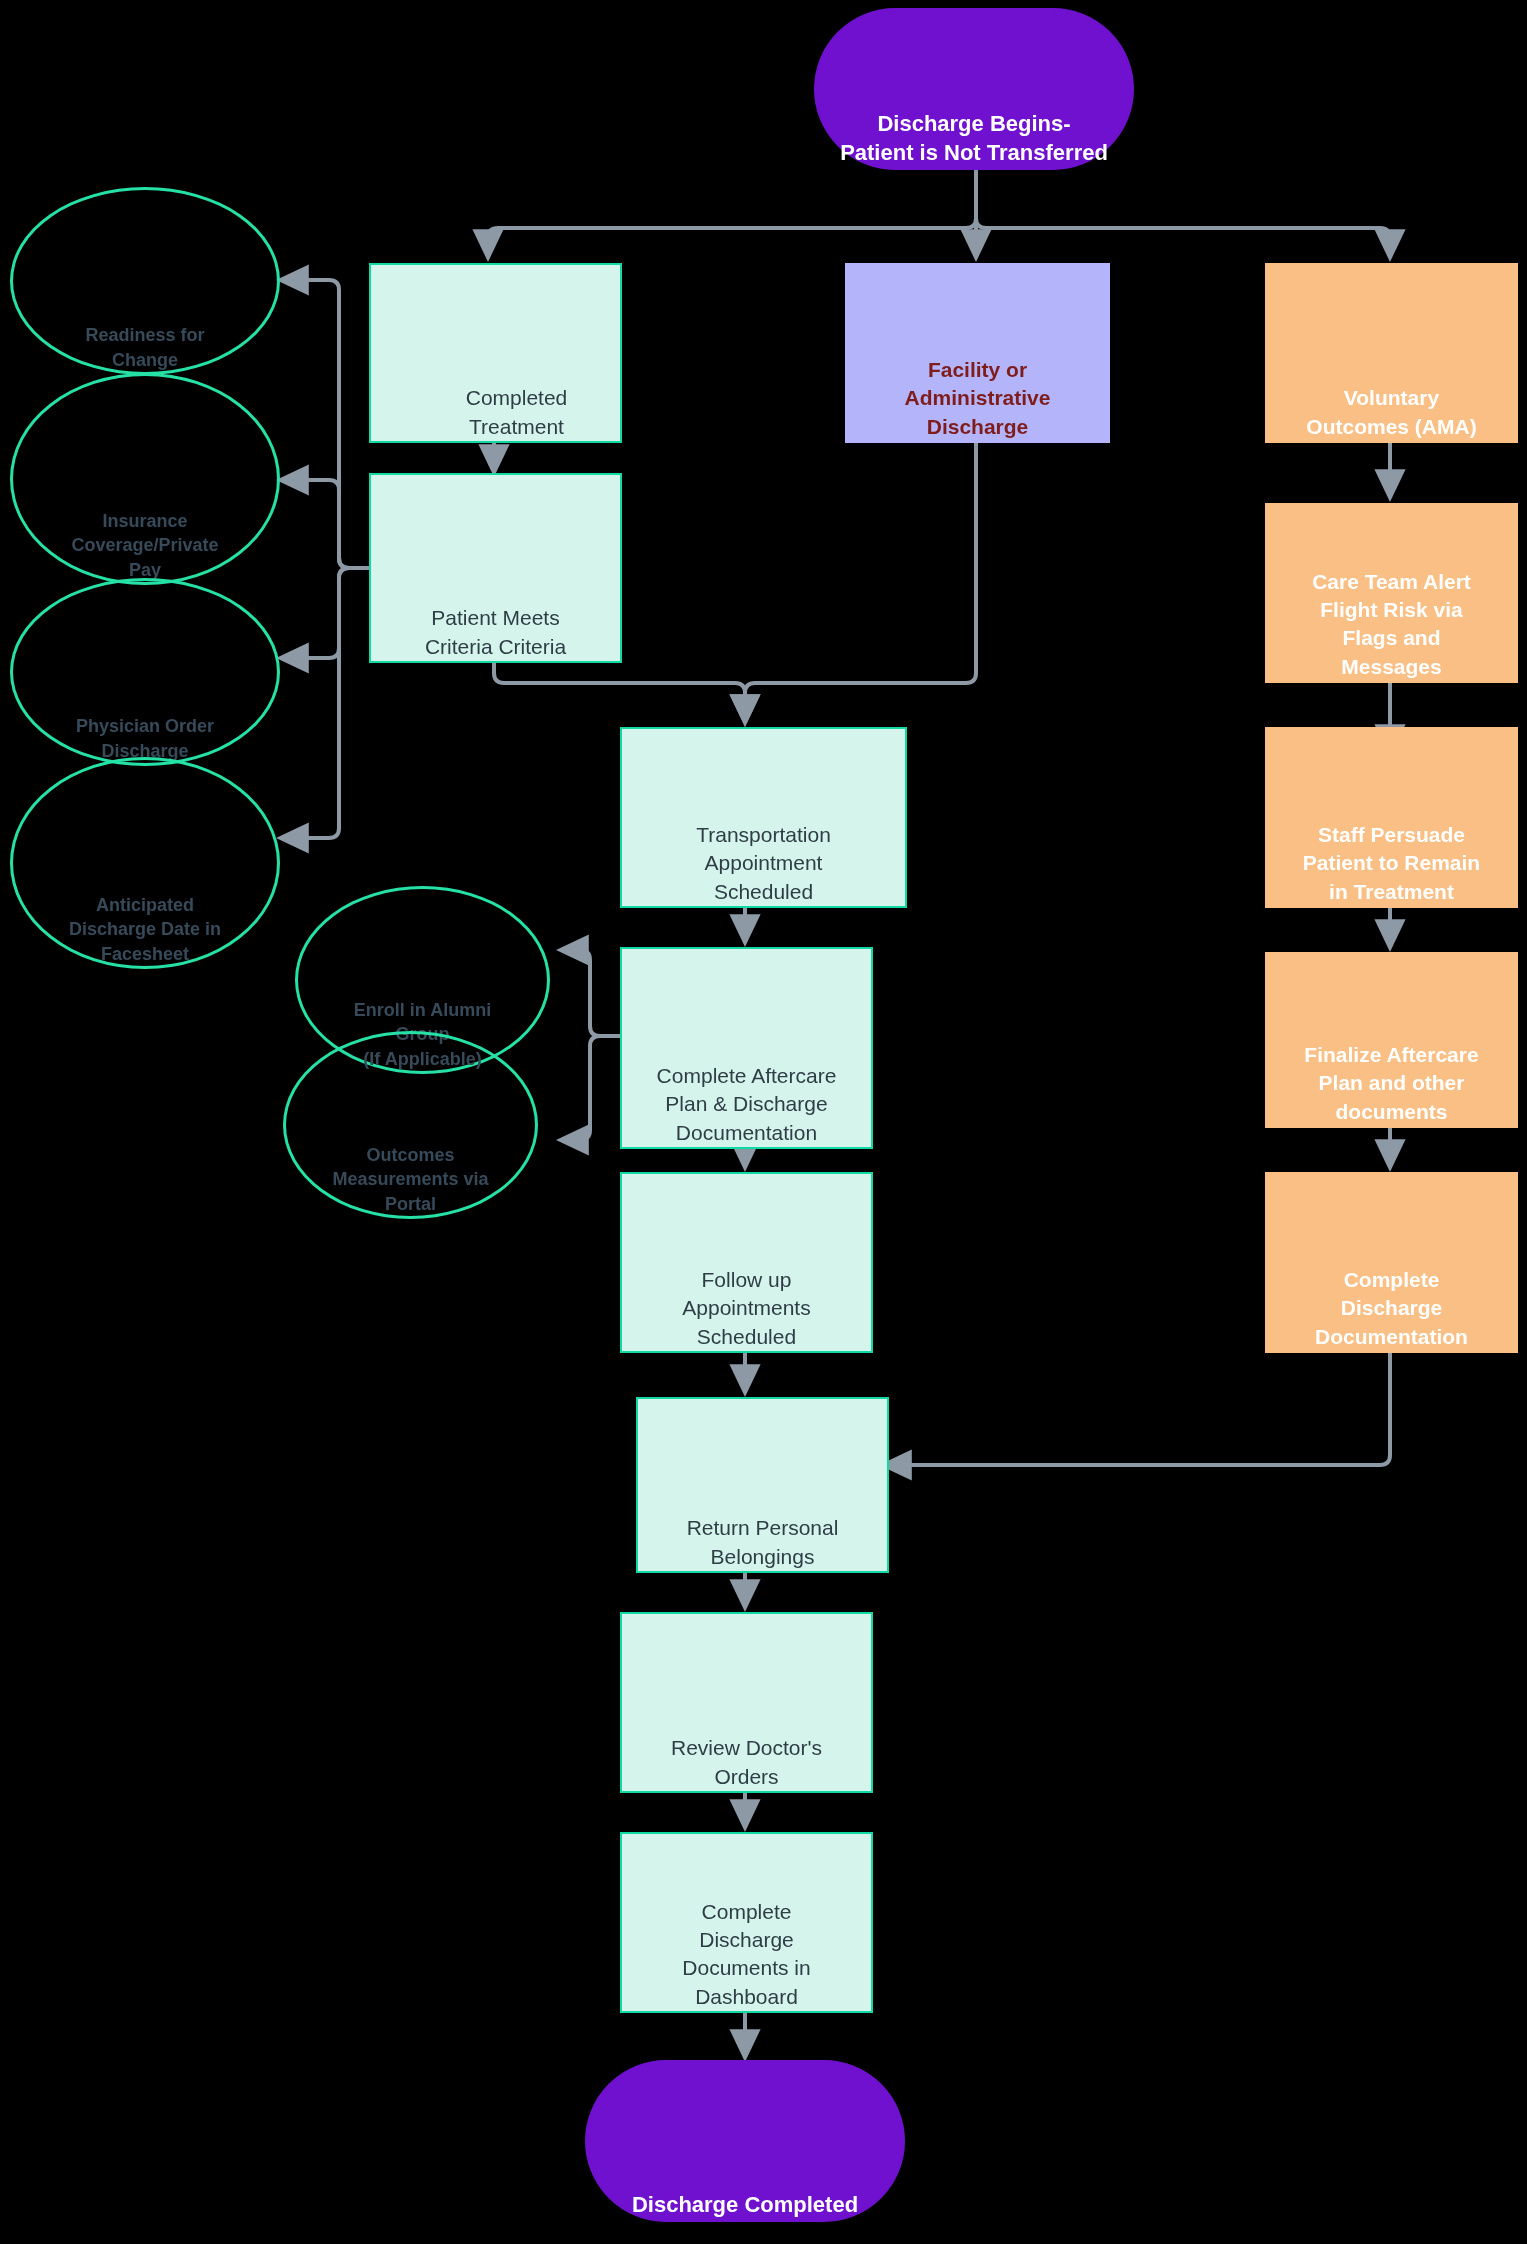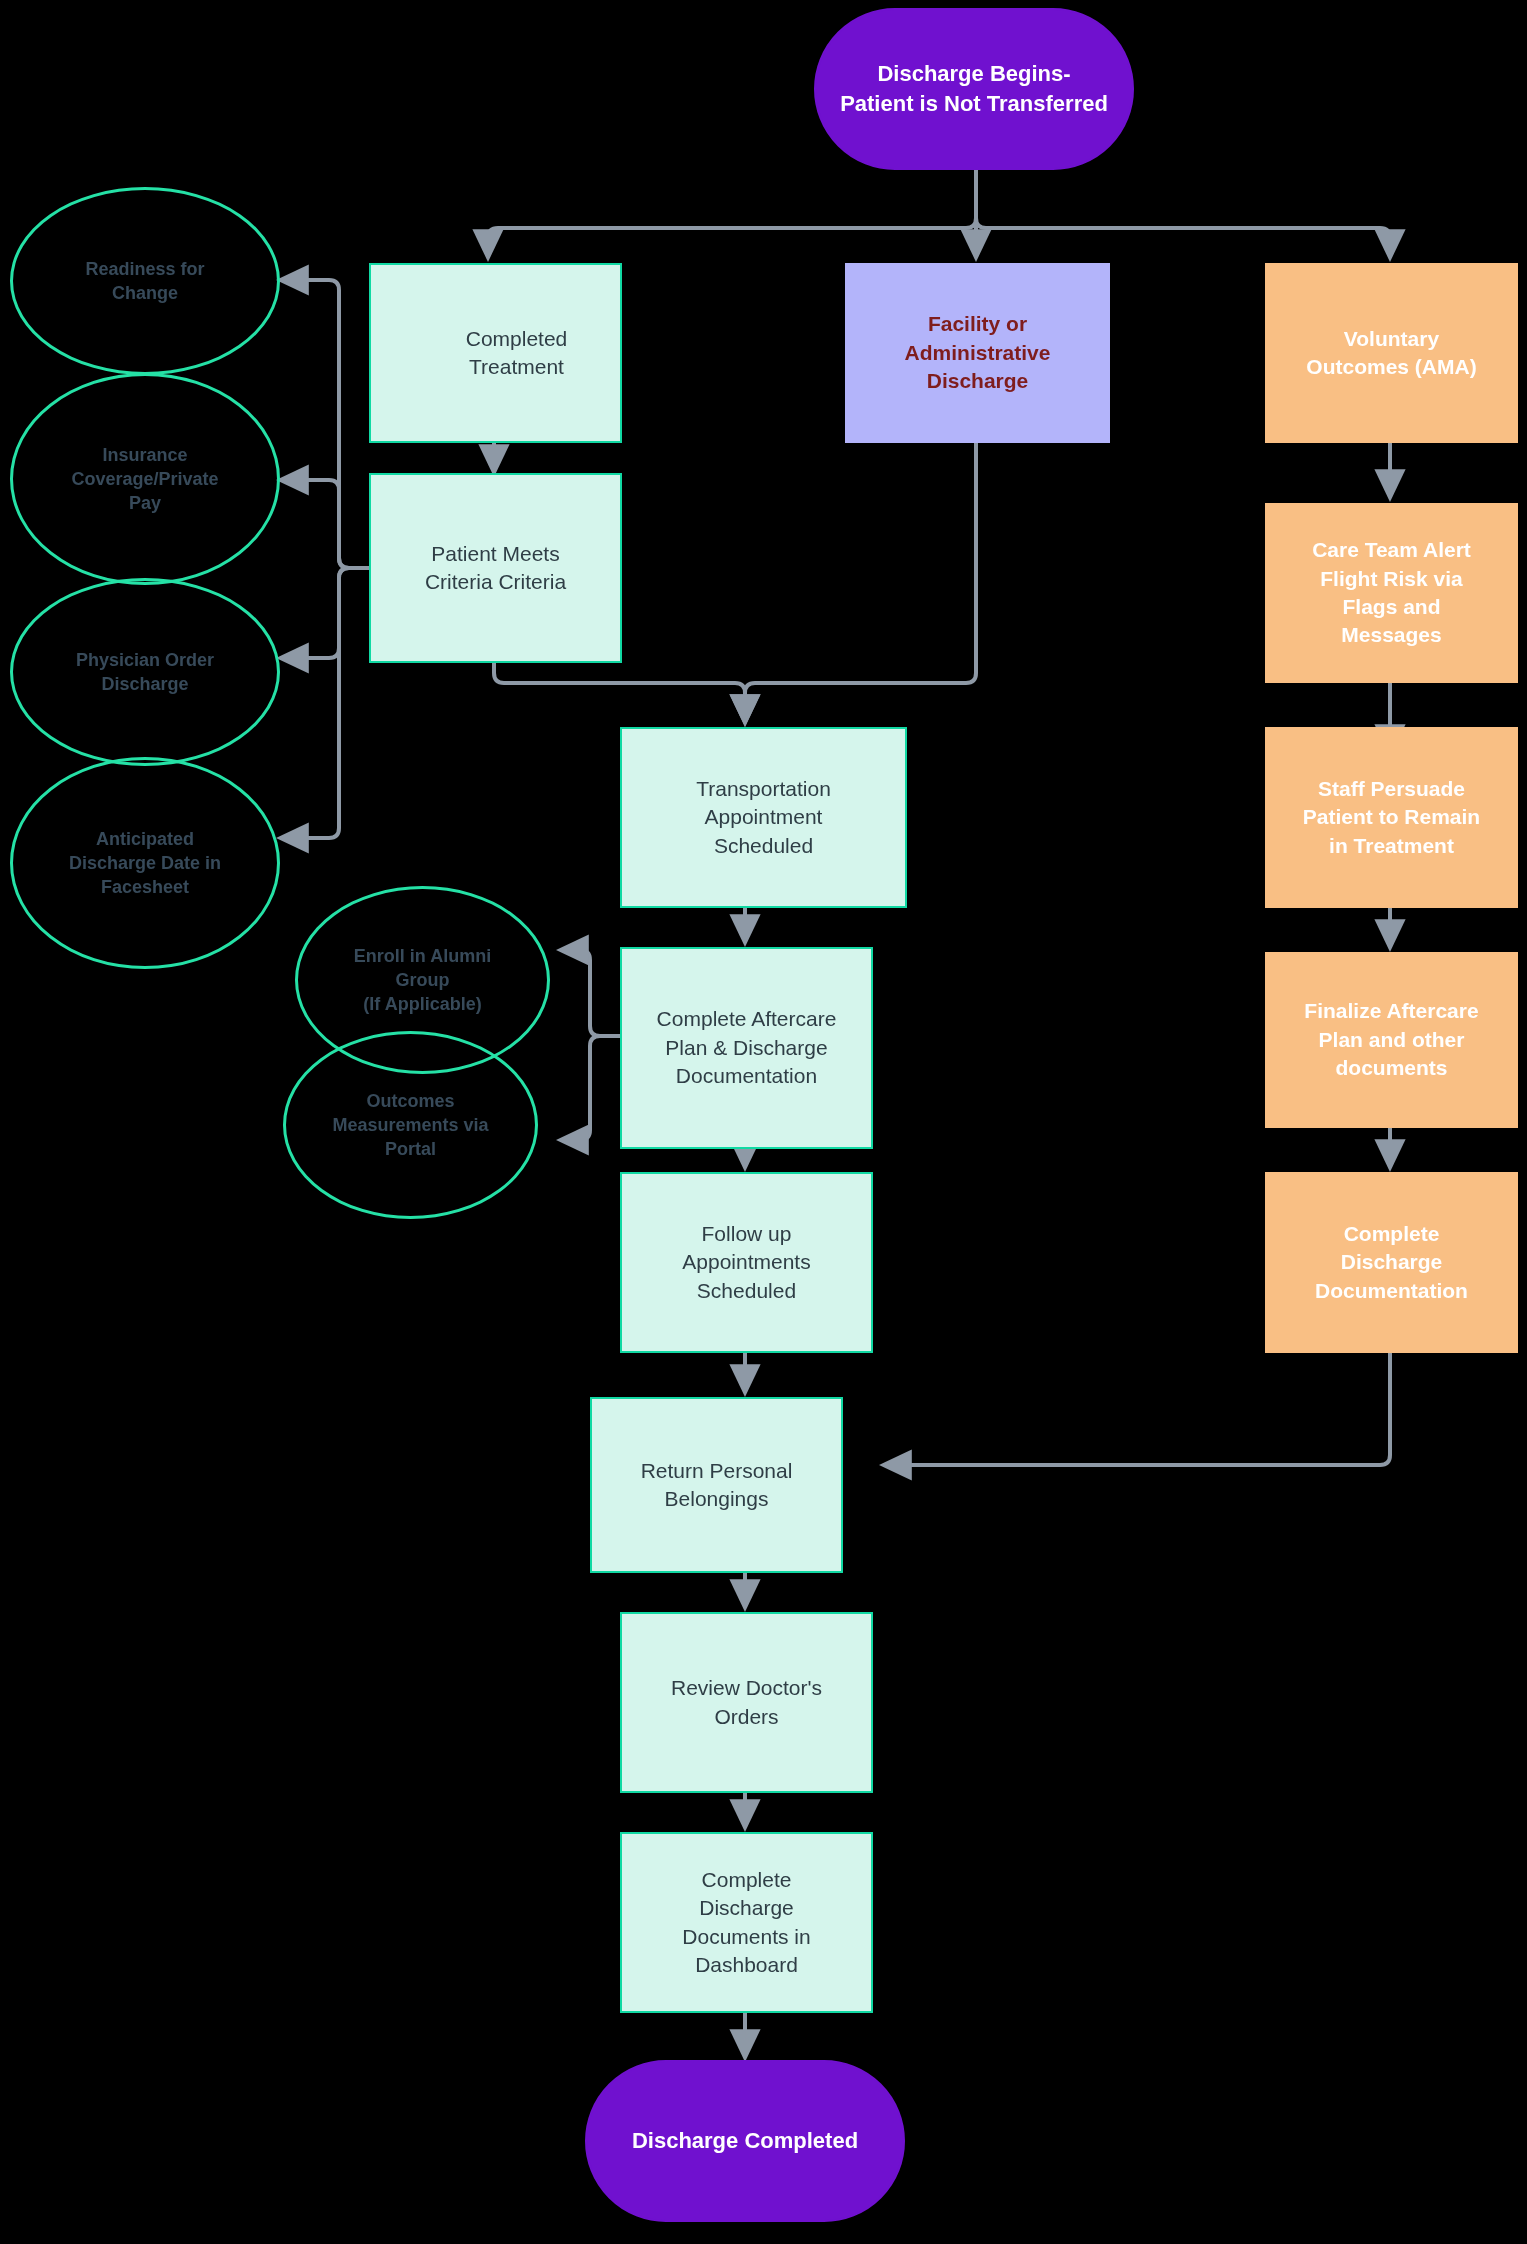--- a/index.html
+++ b/index.html
@@ -3,21 +3,21 @@
 <meta charset="utf-8">
 <style>
   html,body{margin:0;padding:0;background:#000;}
   body{
     font-family:"Liberation Sans","DejaVu Sans",sans-serif;
     width:1527px;height:2244px;position:relative;overflow:hidden;
   }
   #stage{position:absolute;left:0;top:0;width:1527px;height:2244px;}
   svg#edges{position:absolute;left:0;top:0;width:1527px;height:2244px;pointer-events:none;}
 
-  .node{position:absolute;box-sizing:border-box;display:flex;align-items:center;
+  .node{position:absolute;box-sizing:border-box;display:flex;align-items:flex-end;
         justify-content:center;text-align:center;line-height:1.35;}
   .node .lbl{display:block;white-space:pre-line;}
 
   
   .box-mint{background:#d5f5ec;border:2px solid #10d9a3;color:#2f3e46;
             font-size:21px;font-weight:400;}
   
   .box-lav{background:#b3b4fa;border:2px solid #b3b4fa;color:#7f1d1d;
            font-size:21px;font-weight:700;}
   
@@ -146,21 +146,21 @@
 Plan &amp; Discharge
 Documentation</span>
   </div>
 
   <div class="node box-mint" style="left:620px;top:1172px;width:253px;height:181px;">
     <span class="lbl">Follow up
 Appointments
 Scheduled</span>
   </div>
 
-  <div class="node box-mint" style="left:590px;top:1397px;width:253px;height:176px;">
+  <div class="node box-mint" style="left:636px;top:1397px;width:253px;height:176px;">
     <span class="lbl">Return Personal
 Belongings</span>
   </div>
 
   <div class="node box-mint" style="left:620px;top:1612px;width:253px;height:181px;">
     <span class="lbl">Review Doctor's
 Orders</span>
   </div>
 
   <div class="node box-mint" style="left:620px;top:1832px;width:253px;height:181px;">

